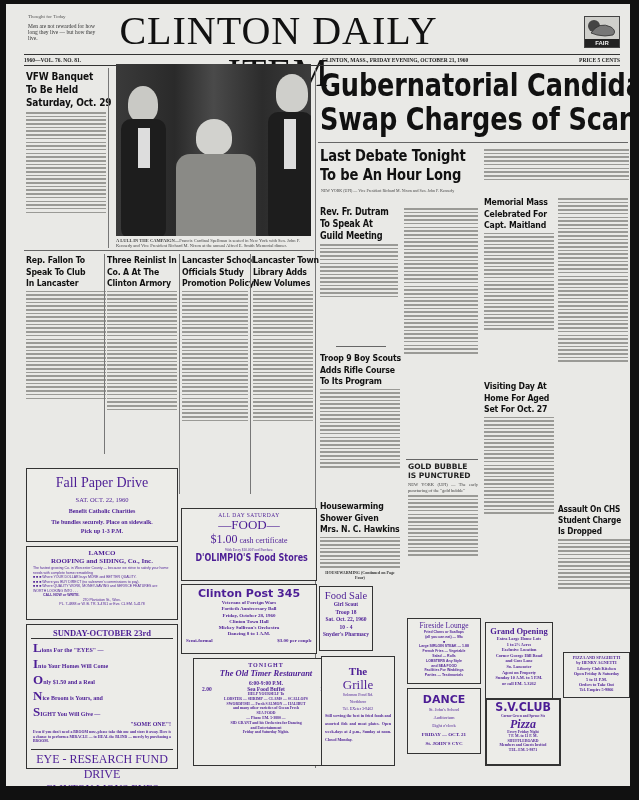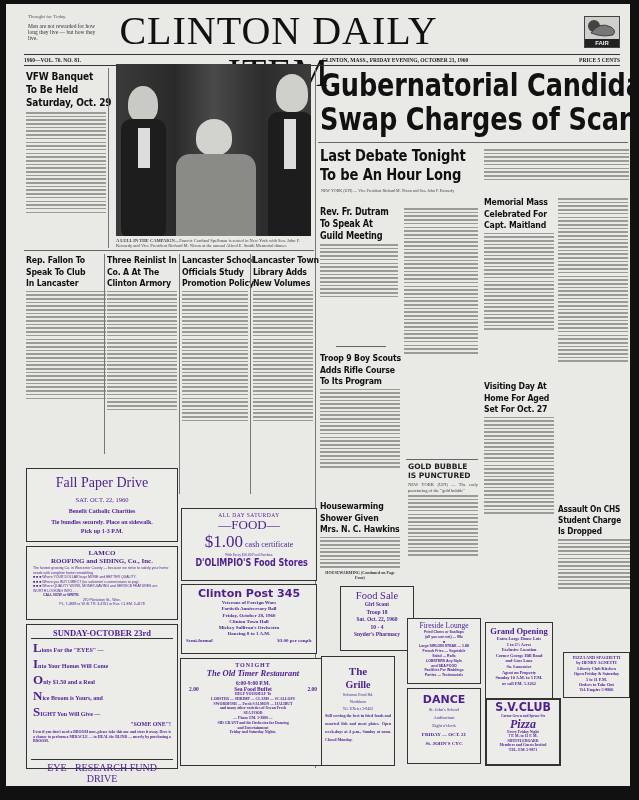--- a/index.html
+++ b/index.html
@@ -621,47 +621,47 @@
     <div style="font-size:8.5px;font-weight:bold;margin-top:3px;border-bottom:1px solid #333;margin:3px 4px 0">SUNDAY-OCTOBER 23rd</div>
     <div style="text-align:left;padding:2px 6px 0;font-size:6px;line-height:13px;font-weight:bold">
       <div><span style="font-size:13px">L</span><span>ions For the "EYES" —</span></div>
       <div><span style="font-size:13px">I</span><span>nto Your Homes Will Come</span></div>
       <div><span style="font-size:13px">O</span><span>nly $1.50 and a Real</span></div>
       <div><span style="font-size:13px">N</span><span>ice Broom is Yours, and</span></div>
       <div><span style="font-size:13px">S</span><span>IGHT You Will Give —</span></div>
       <div style="text-align:right;line-height:7px">"SOME ONE"!</div>
     </div>
     <div style="font-size:3.8px;line-height:4.5px;padding:2px 6px;text-align:justify;font-weight:bold">Even if you don't need a BROOM now, please take this one and store it away. Here is a chance to perform a MIRACLE — to HEAL the BLIND — merely by purchasing a BROOM.</div>
-    <div style="font-size:10px;margin-top:13px;border-top:1px solid #333;margin-left:4px;margin-right:4px;padding-top:2px">EYE - RESEARCH FUND DRIVE</div>
+    <div style="font-size:12px;margin-top:3px;border-top:1px solid #333;margin-left:4px;margin-right:4px;padding-top:2px">EYE - RESEARCH FUND DRIVE</div>
     <div style="font-size:11px">CLINTON LIONS EYES</div>
   </div>
 
   <div class="box" style="left:175px;top:504px;width:136px;height:73px">
     <div style="font-size:5.5px;margin-top:3px;letter-spacing:0.5px">ALL DAY SATURDAY</div>
     <div style="font-size:13px;line-height:14px">—FOOD—</div>
-    <div style="font-size:8px"><span style="font-size:17px">$1.00</span> <span>cash certificate</span></div>
+    <div style="font-size:8px"><span style="font-size:12px">$1.00</span> <span>cash certificate</span></div>
     <div style="font-size:3.5px;margin-top:1px">With Every $10.00 Food Purchase</div>
     <div style="font-size:10px;font-family:'DejaVu Sans',sans-serif;font-weight:bold;transform:scaleX(0.8);white-space:nowrap">D'OLIMPIO'S Food Stores</div>
   </div>
   <div class="box" style="left:175px;top:580px;width:136px;height:70px">
     <div style="font-size:11px;font-family:'DejaVu Sans',sans-serif;font-weight:bold;margin-top:2px">Clinton Post 345</div>
     <div style="font-size:5px;line-height:6.3px;font-weight:bold">
       <div>Veterans of Foreign Wars</div>
         <div>Fortieth Anniversary Ball</div>
         <div>Friday, October 28, 1960</div>
         <div>Clinton Town Hall</div>
         <div>Mickey Sullivan's Orchestra</div>
         <div>Dancing 8 to 1 A.M.</div>
     </div>
     <div style="display:flex;justify-content:space-between;font-size:5px;padding:0 4px;font-weight:bold">
         <span>Semi-formal</span>
         <span>$3.00 per couple</span>
       </div>
   </div>
-  <div class="box" style="left:174px;top:654px;width:146px;height:108px">
+  <div class="box" style="left:187px;top:654px;width:146px;height:108px">
     <div style="font-size:6px;letter-spacing:1px;margin-top:3px;font-weight:bold">TONIGHT</div>
     <div style="font-size:8.5px;font-weight:bold;font-style:italic">The Old Timer Restaurant</div>
     <div style="font-size:5.5px;font-weight:bold;margin-top:2px">6:00-9:00 P.M.</div>
     <div style="display:flex;justify-content:space-between;font-size:5.5px;font-weight:bold;padding:0 8px">
         <span>2.00</span>
         <span>Sea Food Buffet</span>
         <span>2.00</span>
       </div>
     <div style="font-size:3.8px;line-height:4.8px;font-weight:bold">
       <div>HELP YOURSELF To</div>
@@ -669,33 +669,33 @@
         <div>SWORDFISH — Fresh SALMON — HALIBUT</div>
         <div>and many other varieties of Ocean Fresh</div>
         <div>SEA FOOD</div>
         <div>— Phone EM. 5-3880 —</div>
         <div>SID GRANT and his Orchestra for Dancing</div>
         <div>and Entertainment</div>
         <div>Friday and Saturday Nights.</div>
     </div>
   </div>
 
-  <div class="box" style="left:334px;top:582px;width:74px;height:65px">
+  <div class="box" style="left:313px;top:582px;width:54px;height:65px">
     <div style="font-size:10.5px;margin-top:3px">Food Sale</div>
     <div style="font-size:5.5px;line-height:7.5px;font-weight:bold">
       <div>Girl Scout</div>
         <div>Troop 18</div>
         <div>Sat. Oct. 22, 1960</div>
         <div>10 - 4</div>
         <div>Snyder's Pharmacy</div>
     </div>
   </div>
   <div class="box" style="left:315px;top:652px;width:74px;height:110px">
     <div style="font-size:11px;font-weight:bold;margin-top:8px;line-height:13px">The</div>
-    <div style="font-size:10px;font-weight:bold;line-height:13px">Grille</div>
+    <div style="font-size:13px;font-weight:normal;line-height:13px">Grille</div>
     <div style="font-size:4px;line-height:7px">
         <div>Solomon Pond Rd.</div>
         <div>Northboro</div>
         <div>Tel. EXeter 3-9462</div>
       </div>
     <div style="font-size:4px;line-height:8px;text-align:justify;padding:0 3px;font-weight:bold">Still serving the best in fried foods and assorted fish and meat plates. Open week-days at 4 p.m., Sunday at noon. Closed Monday.</div>
   </div>
 
   <div class="box" style="left:401px;top:614px;width:74px;height:66px">
     <div style="font-size:7.5px;margin-top:2px">Fireside Lounge</div>
@@ -705,21 +705,21 @@
         <div>■</div>
         <div>Large SIRLOIN STEAK — 1.88</div>
         <div>French Fries — Vegetable</div>
         <div>Salad — Rolls</div>
         <div>LOBSTERS Any Style</div>
         <div>and SEA FOOD</div>
         <div>Facilities For Weddings</div>
         <div>Parties — Testimonials</div>
     </div>
   </div>
-  <div class="box" style="left:401px;top:684px;width:74px;height:76px">
+  <div class="box" style="left:401px;top:684px;width:74px;height:66px">
     <div style="font-size:11px;font-family:'DejaVu Sans',sans-serif;font-weight:bold;margin-top:4px">DANCE</div>
     <div style="font-size:4.5px;line-height:8px">
         <div>St. John's School</div>
         <div>Auditorium</div>
         <div>Eight o'clock</div>
       </div>
     <div style="font-size:5px;font-weight:bold;line-height:9px">
         <div>FRIDAY — OCT. 21</div>
         <div>St. JOHN'S CYC</div>
       </div>

